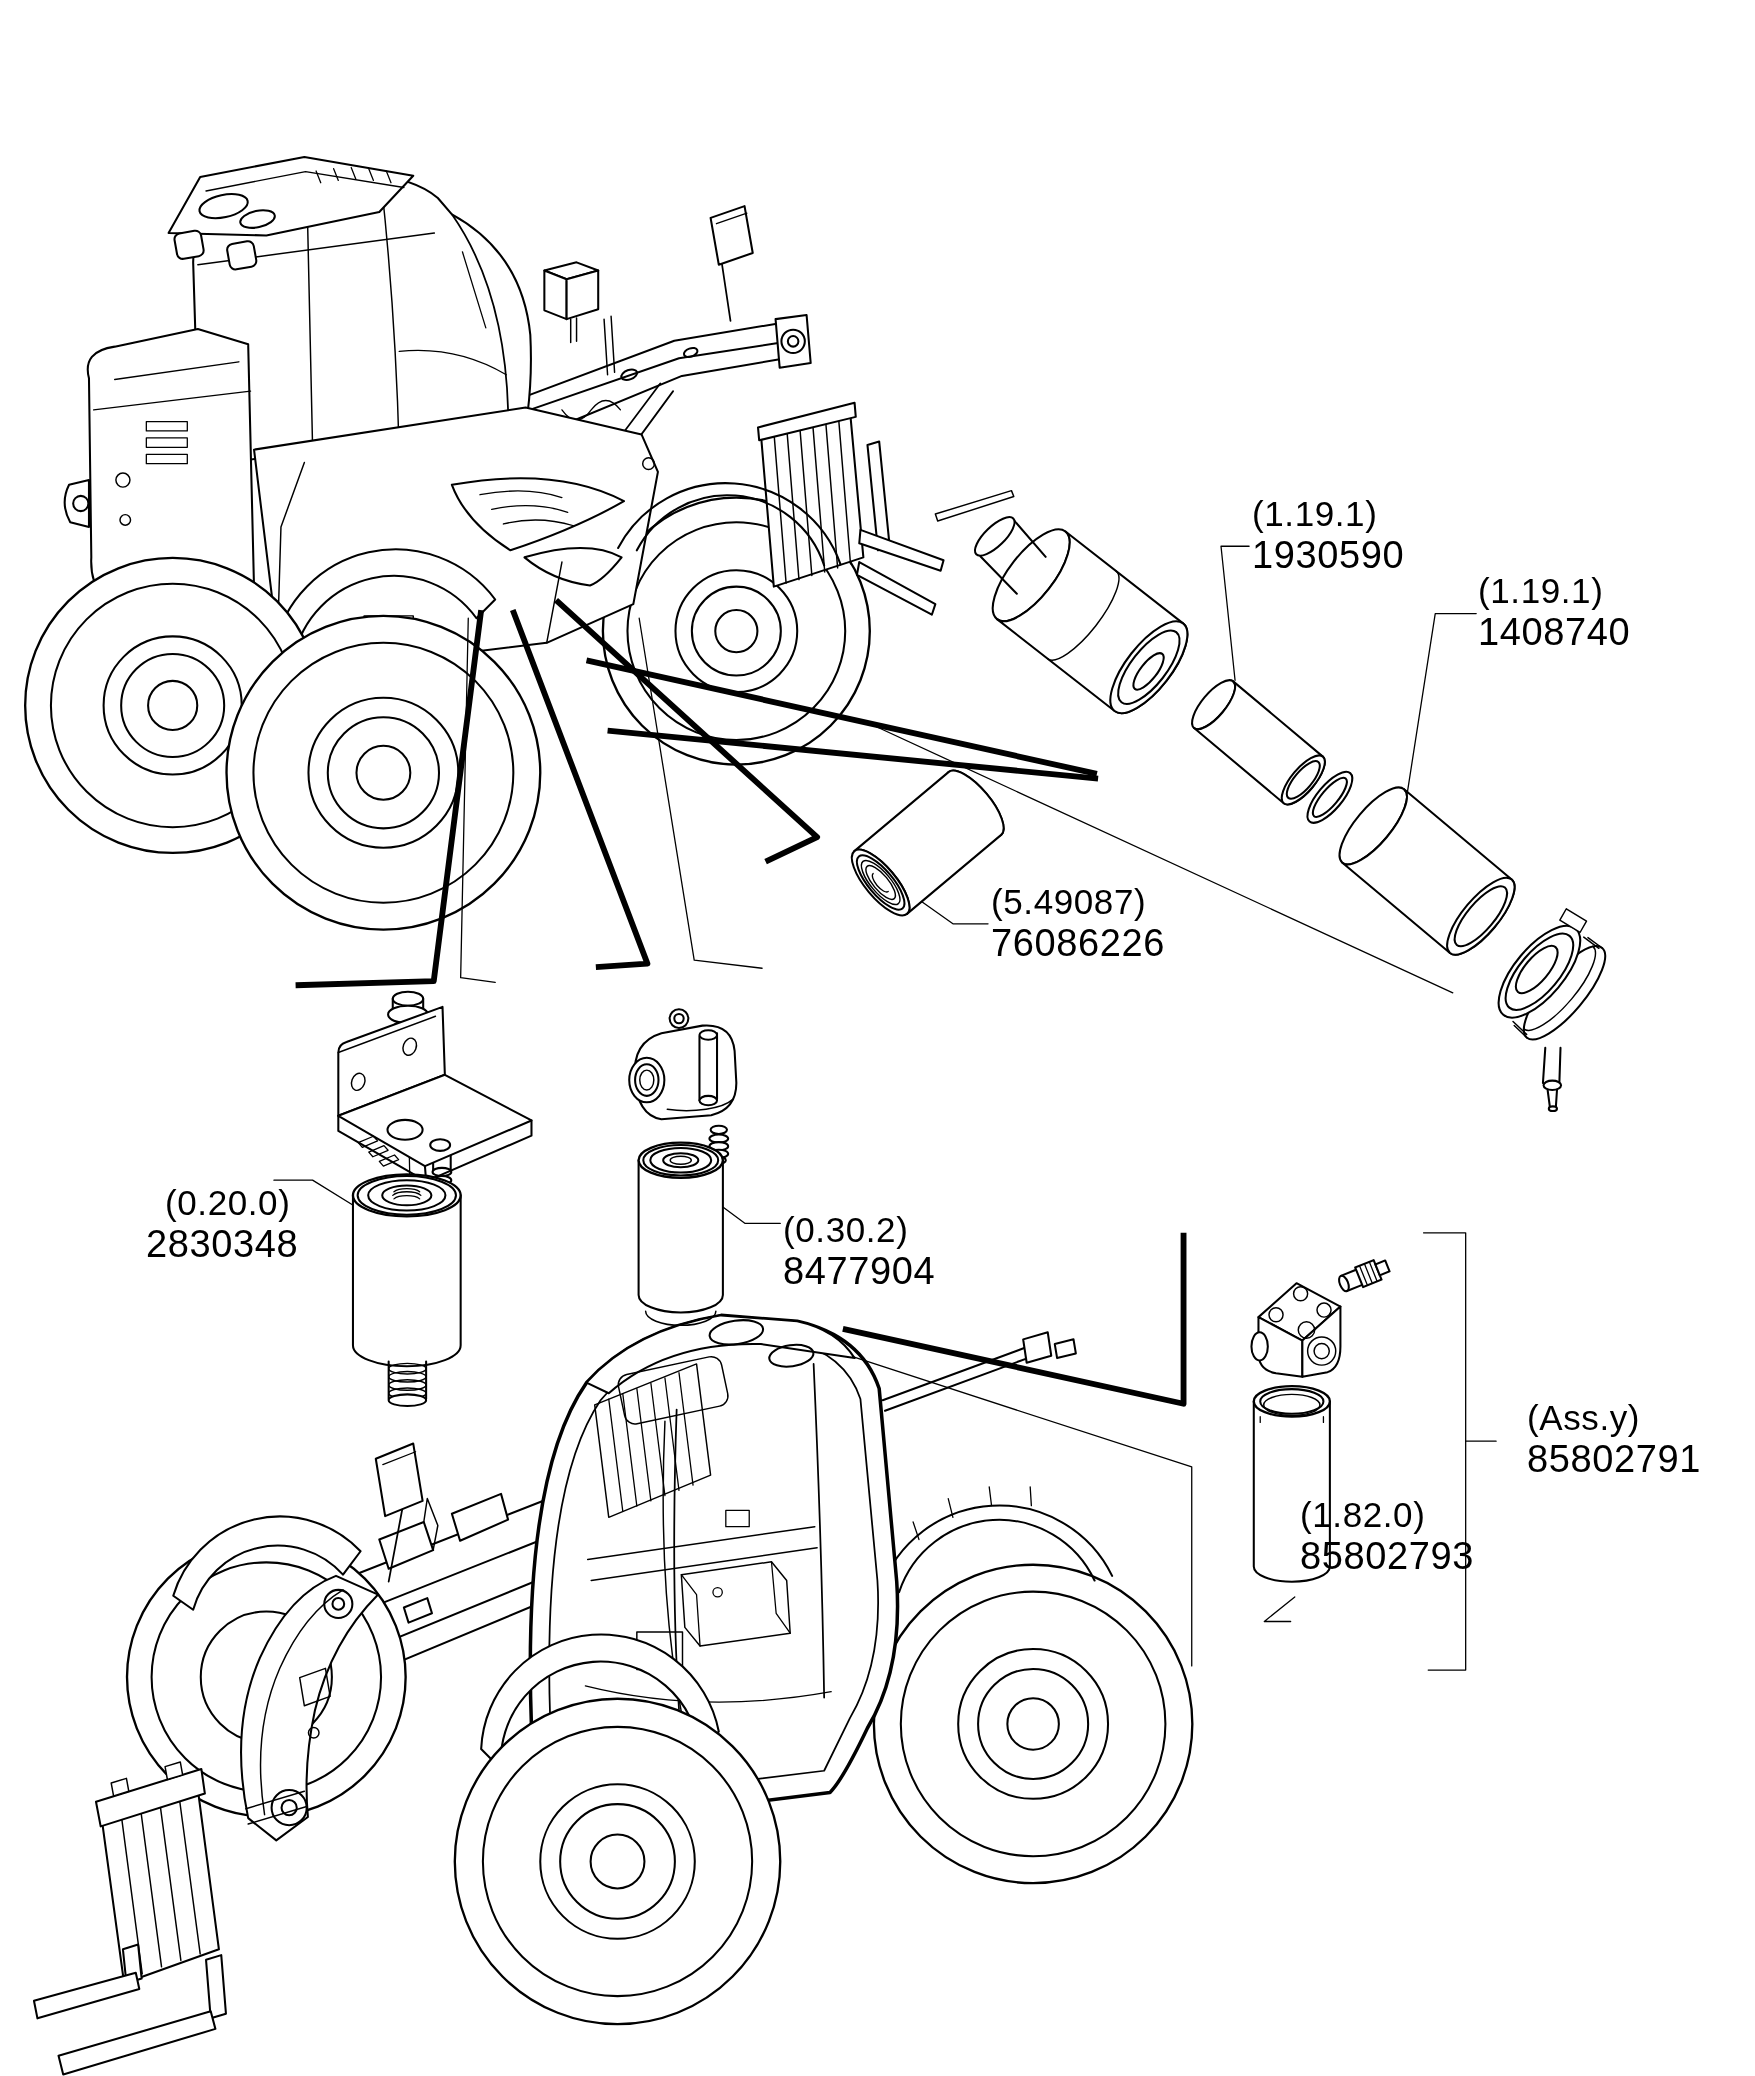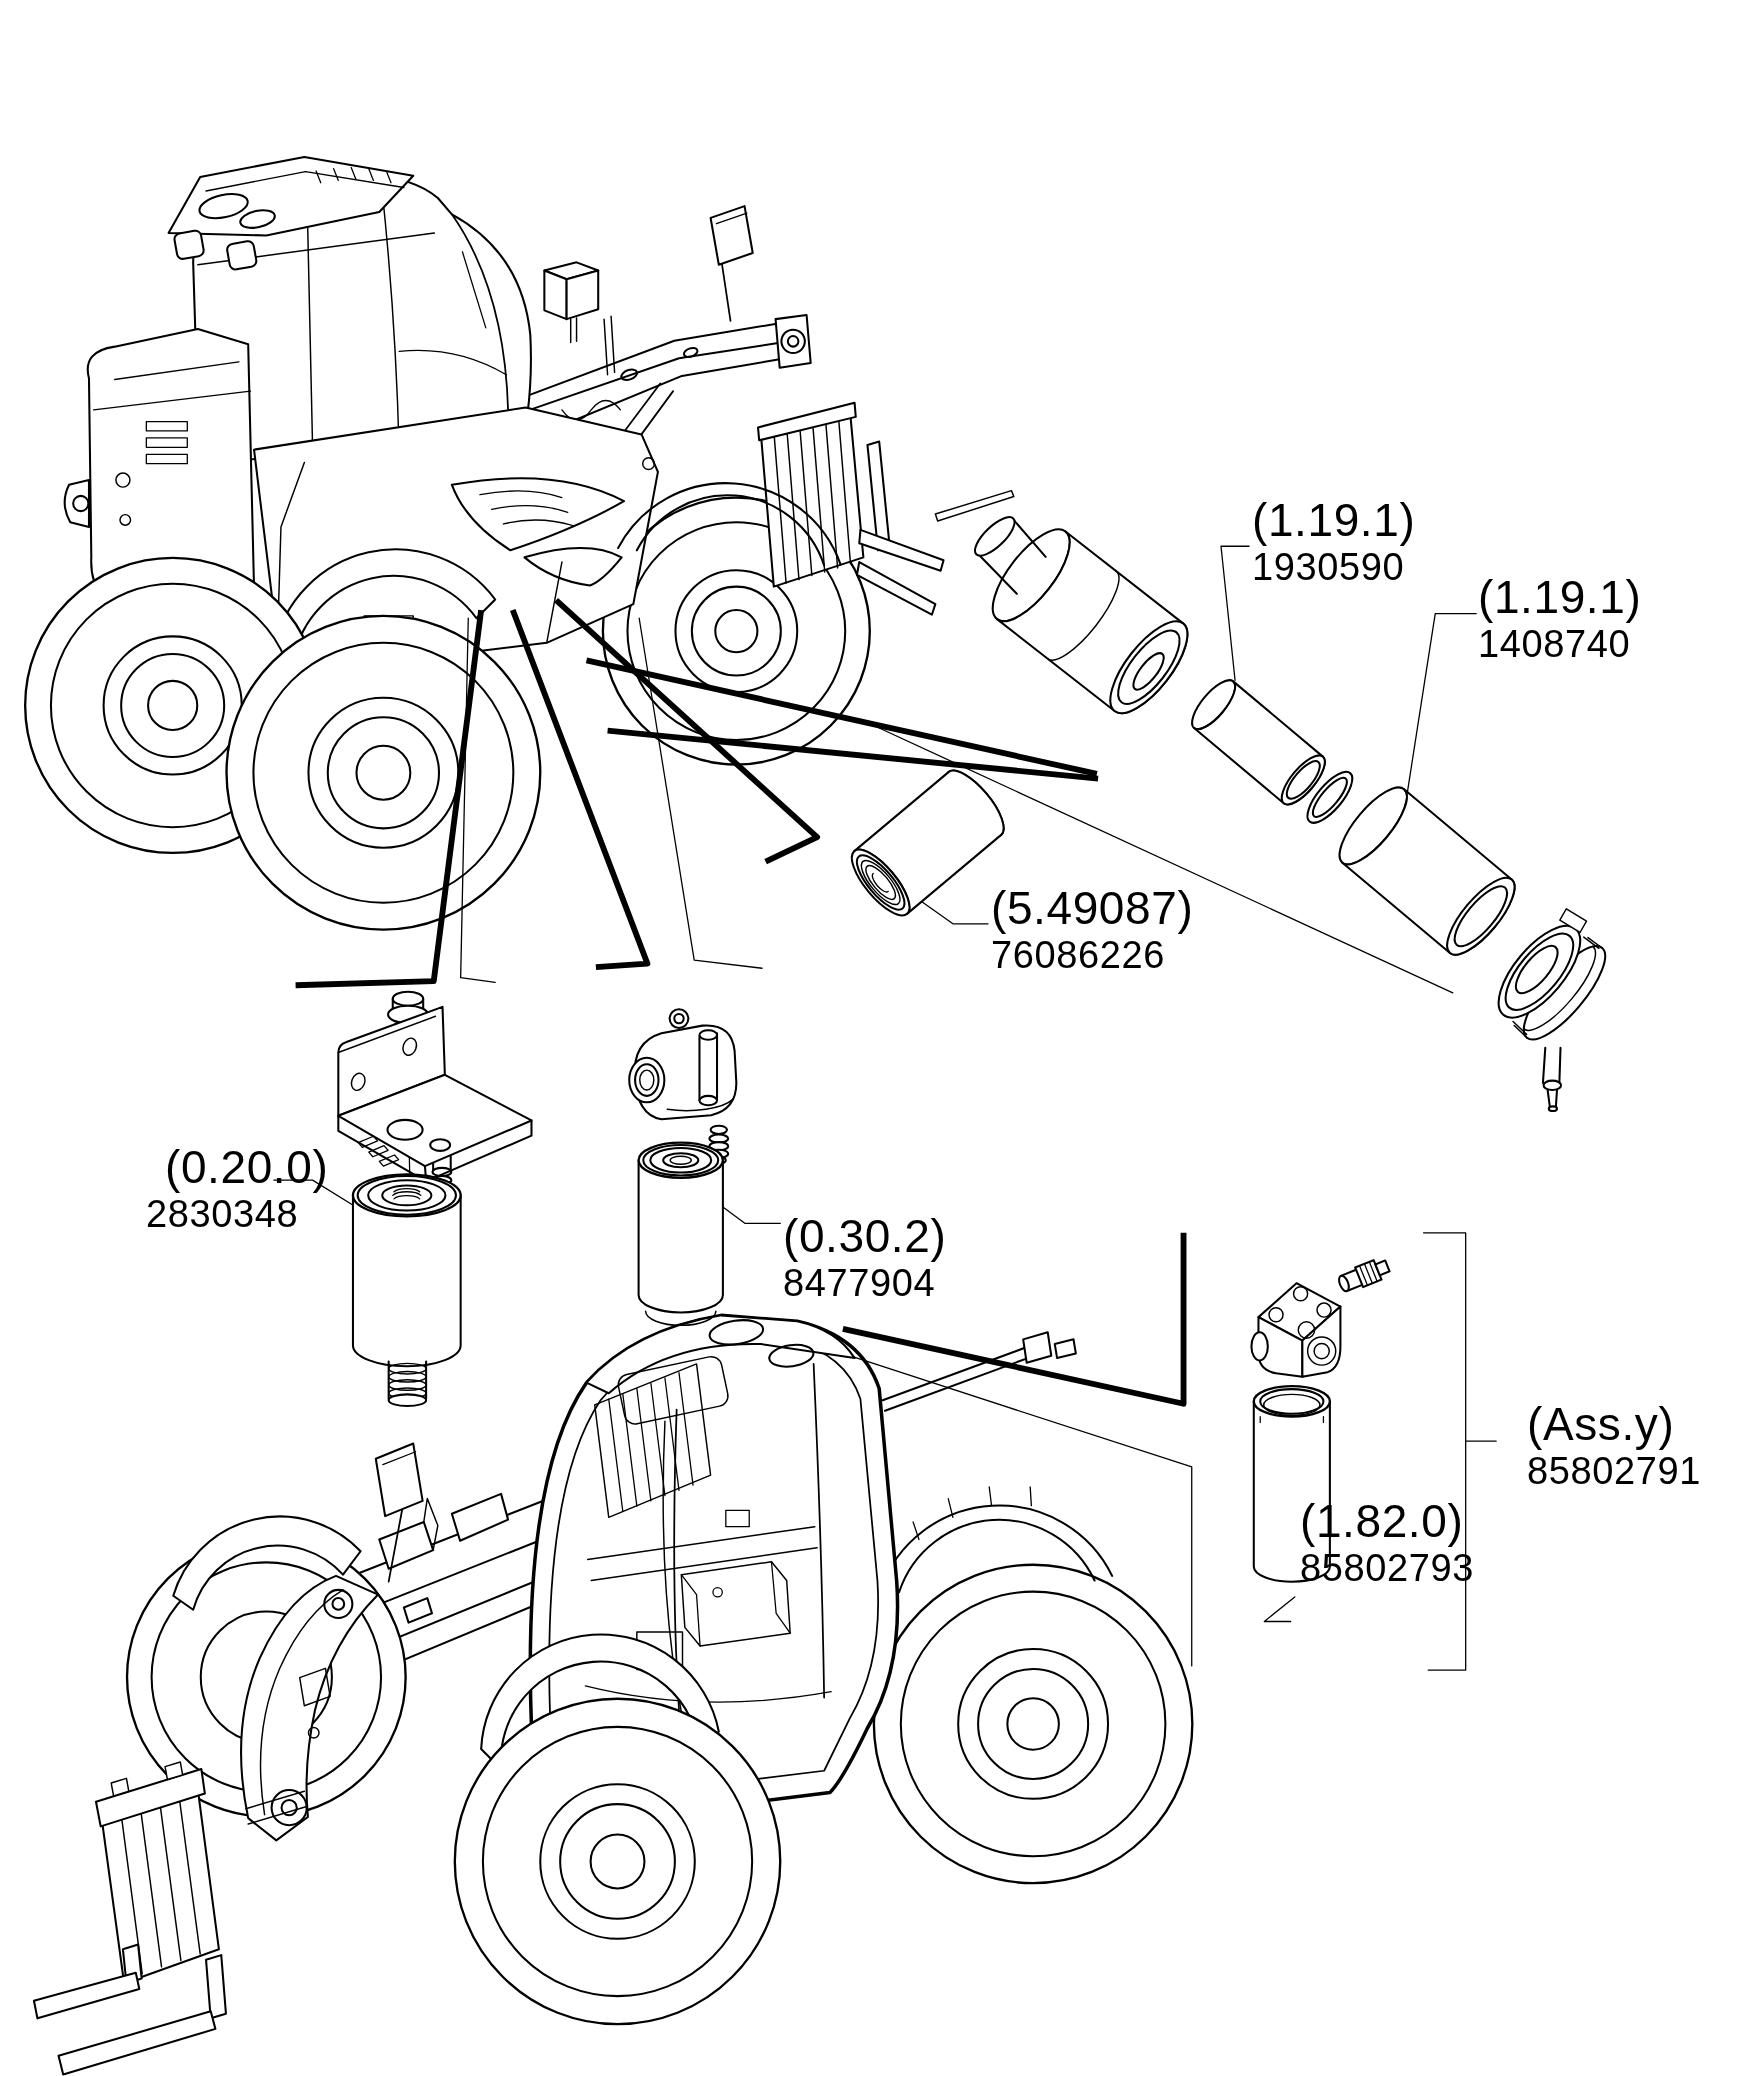--- a/index.html
+++ b/index.html
@@ -1,20 +1,20 @@
 <!DOCTYPE html>
 <html style="font-size:9.4px"><head>
 <meta charset="utf-8">
 <style>
   html,body{margin:0;padding:0;background:#ffffff;}
   .page{position:relative;width:1756px;height:2077px;background:#ffffff;overflow:hidden;
         font-family:"Liberation Sans", sans-serif;}
   .diagram-svg{position:absolute;left:0;top:0;width:1756px;height:2077px;}
   .part-label{position:absolute;color:#000;white-space:nowrap;text-align:left;}
-  .part-label .code{font-size:46px;font-weight:400;line-height:1.1;letter-spacing:0.6px;}
+  .part-label .code{font-size:35px;font-weight:400;line-height:1.1;letter-spacing:0.6px;}
   .part-label .pn{font-size:38px;font-weight:400;line-height:1.12;letter-spacing:0.6px;}
 </style>
 </head>
 <body>
 
 <div class="page">
 
 <svg class="diagram-svg" viewBox="0 0 3000 3548" xmlns="http://www.w3.org/2000/svg" fill="none" stroke="#000" stroke-width="3.5" stroke-linejoin="round" stroke-linecap="round">
 
   <g>
@@ -421,21 +421,21 @@
     <div class="code">(1.19.1)</div>
     <div class="pn">1408740</div>
   </div>
 
   <div class="part-label" style="left:991px; top:883px;">
     <div class="code">(5.49087)</div>
     <div class="pn">76086226</div>
   </div>
 
   <div class="part-label" style="left:146px; top:1142px;">
-    <div class="code" style="margin-left:19px;">(0.20.0)</div>
+    <div class="code" style="margin-left:19px;margin-top:42px;">(0.20.0)</div>
     <div class="pn">2830348</div>
   </div>
 
   <div class="part-label" style="left:783px; top:1183px;margin-top:28px;">
     <div class="code">(0.30.2)</div>
     <div class="pn">8477904</div>
   </div>
 
   <div class="part-label" style="left:1502px; top:1399px;margin-left:25px;">
     <div class="code">(Ass.y)</div>

